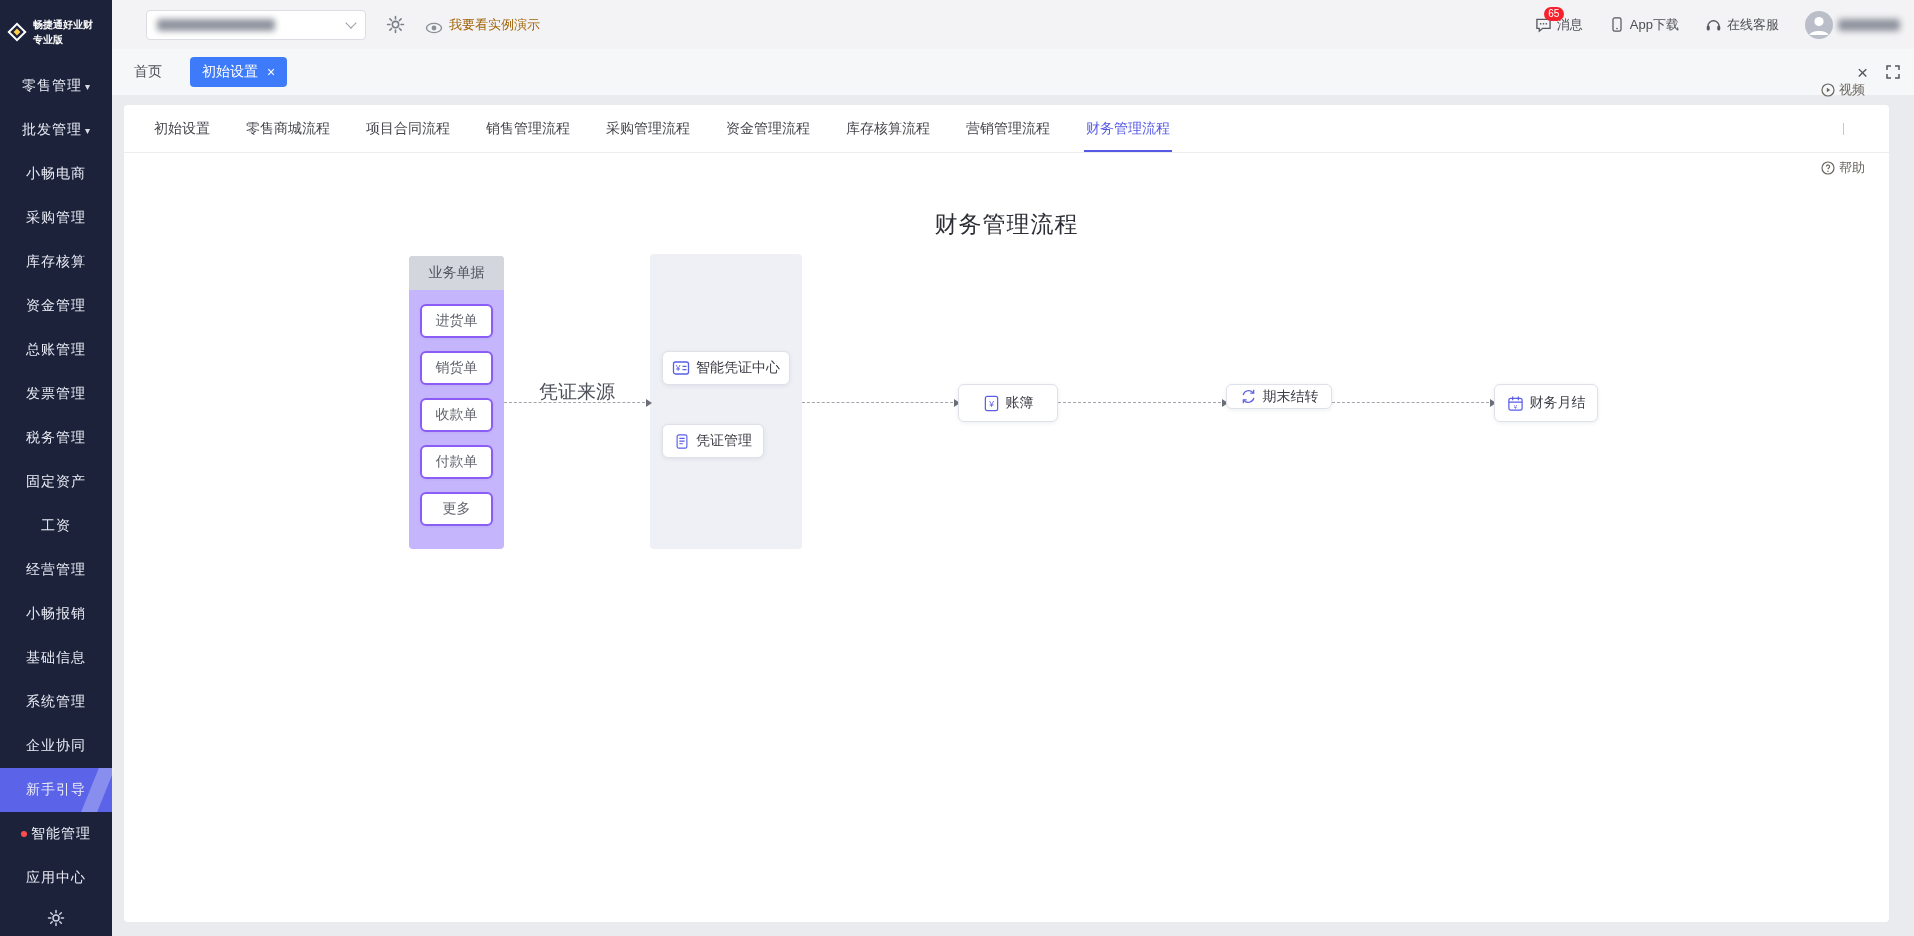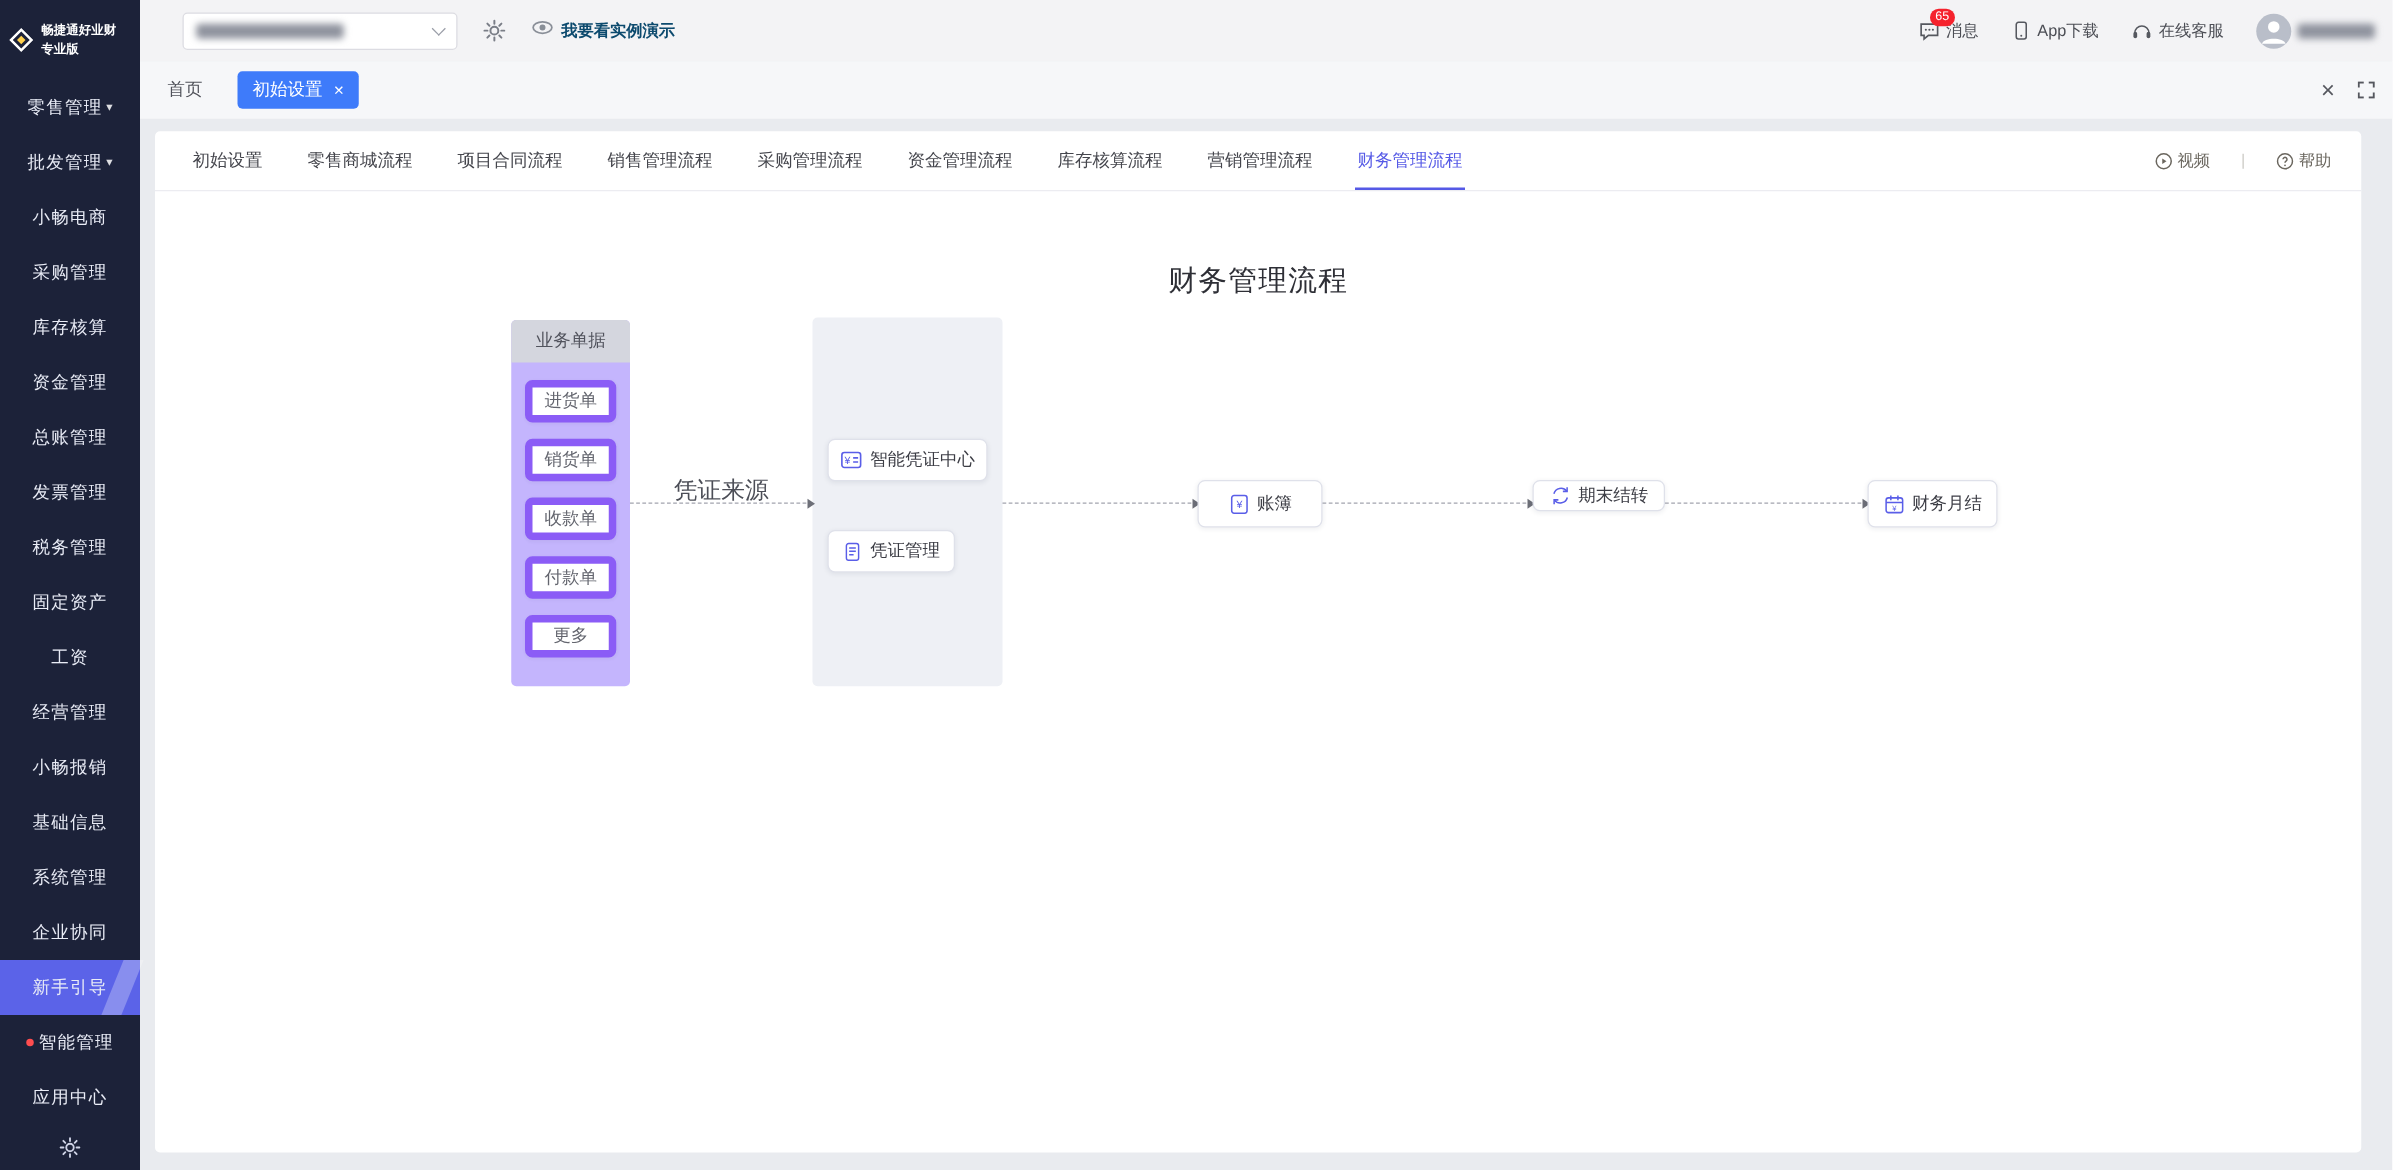--- a/index.html
+++ b/index.html
@@ -30,21 +30,21 @@
   .topbar { height: 49px; background: #f3f3f5; display: flex; align-items: center;
     padding: 0 14px 0 34px; gap: 20px; }
   .select-box { width: 220px; height: 30px; background: #fff; border: 1px solid #dcdce2;
     border-radius: 4px; display: flex; align-items: center; justify-content: space-between;
     padding: 0 10px; cursor: pointer; }
   .blur-blob { height: 12px; border-radius: 3px; filter: blur(3px); background: #8f939e; }
   .sel-blob { width: 118px; }
   .chev { width: 8px; height: 8px; border-right: 1.6px solid #9a9ea8; border-bottom: 1.6px solid #9a9ea8;
     transform: rotate(45deg); margin-top: -4px; }
   .tb-icon-btn { display: flex; align-items: center; cursor: pointer; }
-  .demo-link { display: flex; align-items: flex-start; gap: 6px; font-size: 13px; color: #0c4a6e; cursor: pointer; font-weight: bold; }
+  .demo-link { display: flex; align-items: flex-end; gap: 6px; font-size: 13px; color: #a16207; cursor: pointer; }
   .topbar-right { margin-left: auto; display: flex; align-items: center; gap: 26px; }
   .tb-item { display: flex; align-items: center; gap: 5px; font-size: 13px; color: #4c4e55;
     cursor: pointer; position: relative; }
   .badge { position: absolute; top: -9px; left: 9px; min-width: 20px; height: 14px;
     background: #f5222d; color: #fff; font-size: 10px; line-height: 14px; text-align: center;
     border-radius: 8px; padding: 0 4px; }
   .avatar { width: 28px; height: 28px; border-radius: 50%; background: #b9bec9; overflow: hidden;
     display: flex; align-items: center; justify-content: center; }
   .name-blob { width: 62px; }
 
@@ -62,35 +62,35 @@
   
   .content { flex: 1; padding: 10px 25px 14px 12px; min-height: 0; }
   .panel { background: #fff; border-radius: 4px; height: 100%; display: flex; flex-direction: column; }
   .subtabs { height: 48px; border-bottom: 1px solid #ececf1; display: flex; align-items: center;
     padding: 0 24px 0 30px; gap: 36px; font-size: 14px; color: #45464d; flex-shrink: 0; }
   .subtab { height: 100%; display: flex; align-items: center; position: relative; cursor: pointer; white-space: nowrap; }
   .subtab.active { color: #5559e6; }
   .subtab.active::after { content: ''; position: absolute; left: -2px; right: -2px; bottom: 0;
     height: 2px; background: #5559e6; }
   .subtabs-right { margin-left: auto; display: flex; align-items: center; gap: 24px;
-    font-size: 13px; color: #6a665e; }
+    font-size: 13px; color: #6a665e; flex-direction: column; }
   .sr-item { display: flex; align-items: center; gap: 4px; cursor: pointer; }
   .sr-divider { width: 1px; height: 12px; background: #c9c7c2; margin: 0 2px; }
 
   
   .canvas { position: relative; flex: 1; }
   .flow-title { position: absolute; top: 56px; left: 0; right: 0; text-align: center;
     font-size: 23px; font-weight: 500; color: #2e2f36; letter-spacing: 1px; }
 
   .src-panel { position: absolute; left: 285px; top: 103px; width: 95px; height: 293px;
     background: #c4b5fd; border-radius: 4px; }
   .src-header { height: 34px; background: #d4d6de; border-radius: 4px 4px 0 0;
     display: flex; align-items: center; justify-content: center; font-size: 14px; color: #51535d; }
   .src-items { display: flex; flex-direction: column; gap: 13px; padding: 14px 11px; }
-  .src-btn { height: 34px; background: #fff; border: 6px solid #8b5cf6; border-radius: 6px;
+  .src-btn { height: 34px; background: #fff; border: 2px solid #8b5cf6; border-radius: 6px;
     display: flex; align-items: center; justify-content: center; font-size: 14px; color: #63656e;
     box-shadow: 0 1px 3px rgba(31,35,64,.05); cursor: pointer; }
 
   .mid-panel { position: absolute; left: 526px; top: 101px; width: 152px; height: 295px;
     background: #eef0f5; border-radius: 4px; }
 
   .flow-node { position: absolute; background: #fff; border: 1px solid #dfe1ea; border-radius: 6px;
     box-shadow: 0 1px 4px rgba(31,35,64,.08); display: flex; align-items: center; justify-content: center;
     gap: 6px; font-size: 14px; color: #3c3d45; cursor: pointer; }
   .node-smart   { left: 538px; top: 198px; width: 128px; height: 34px; }

